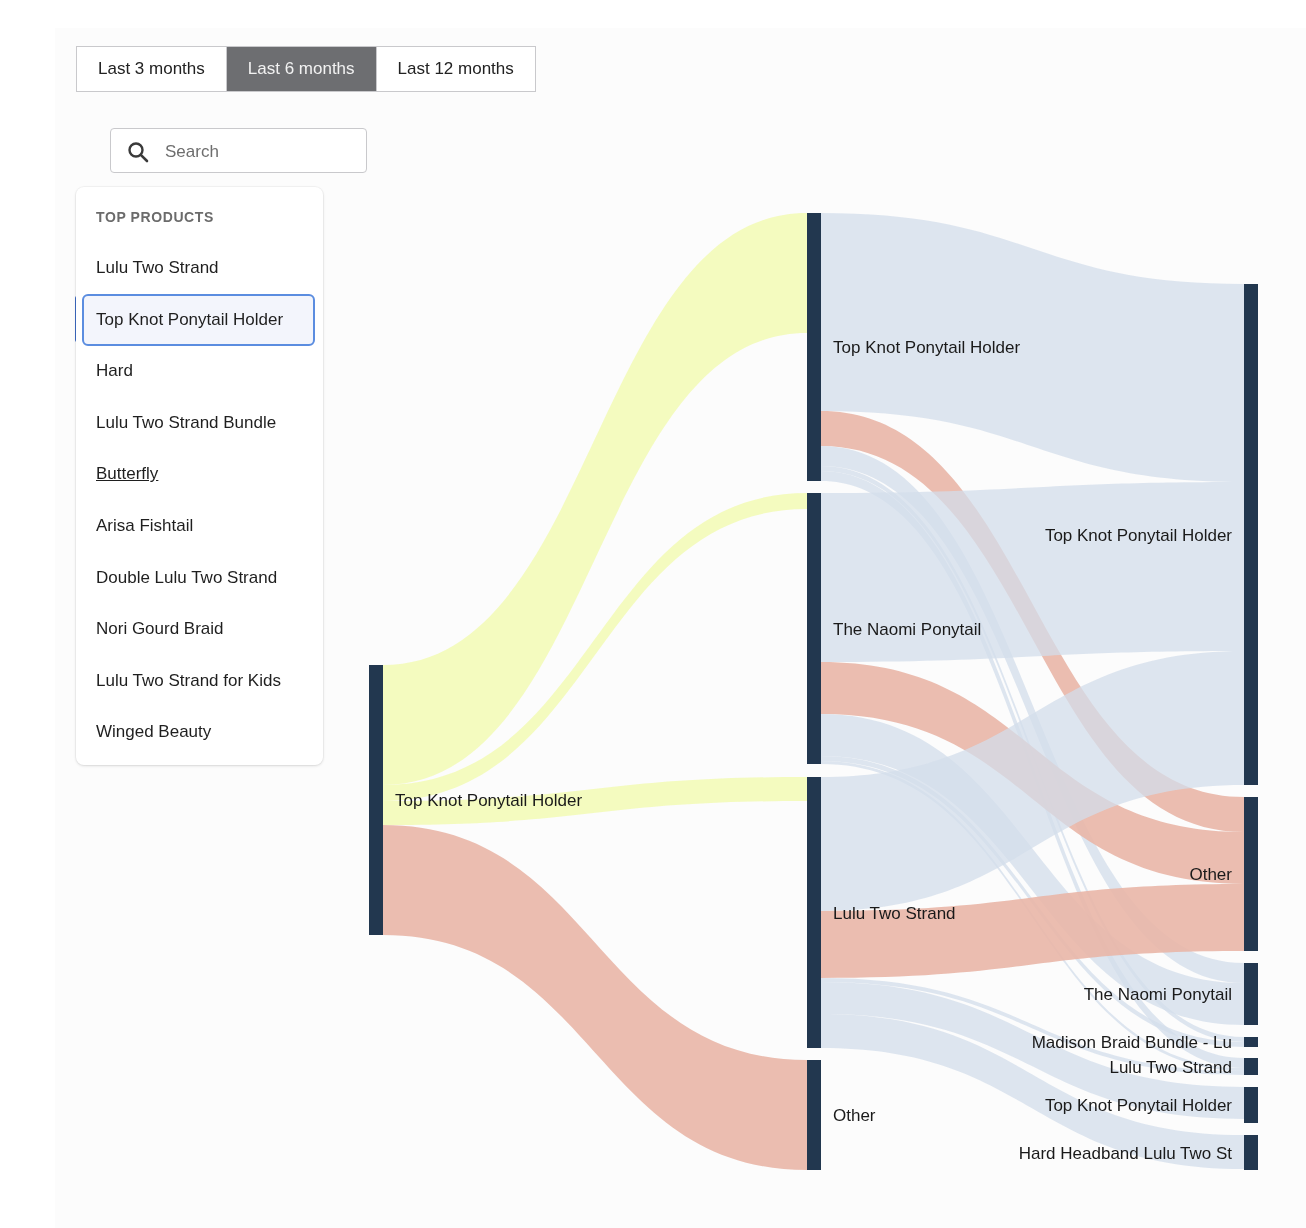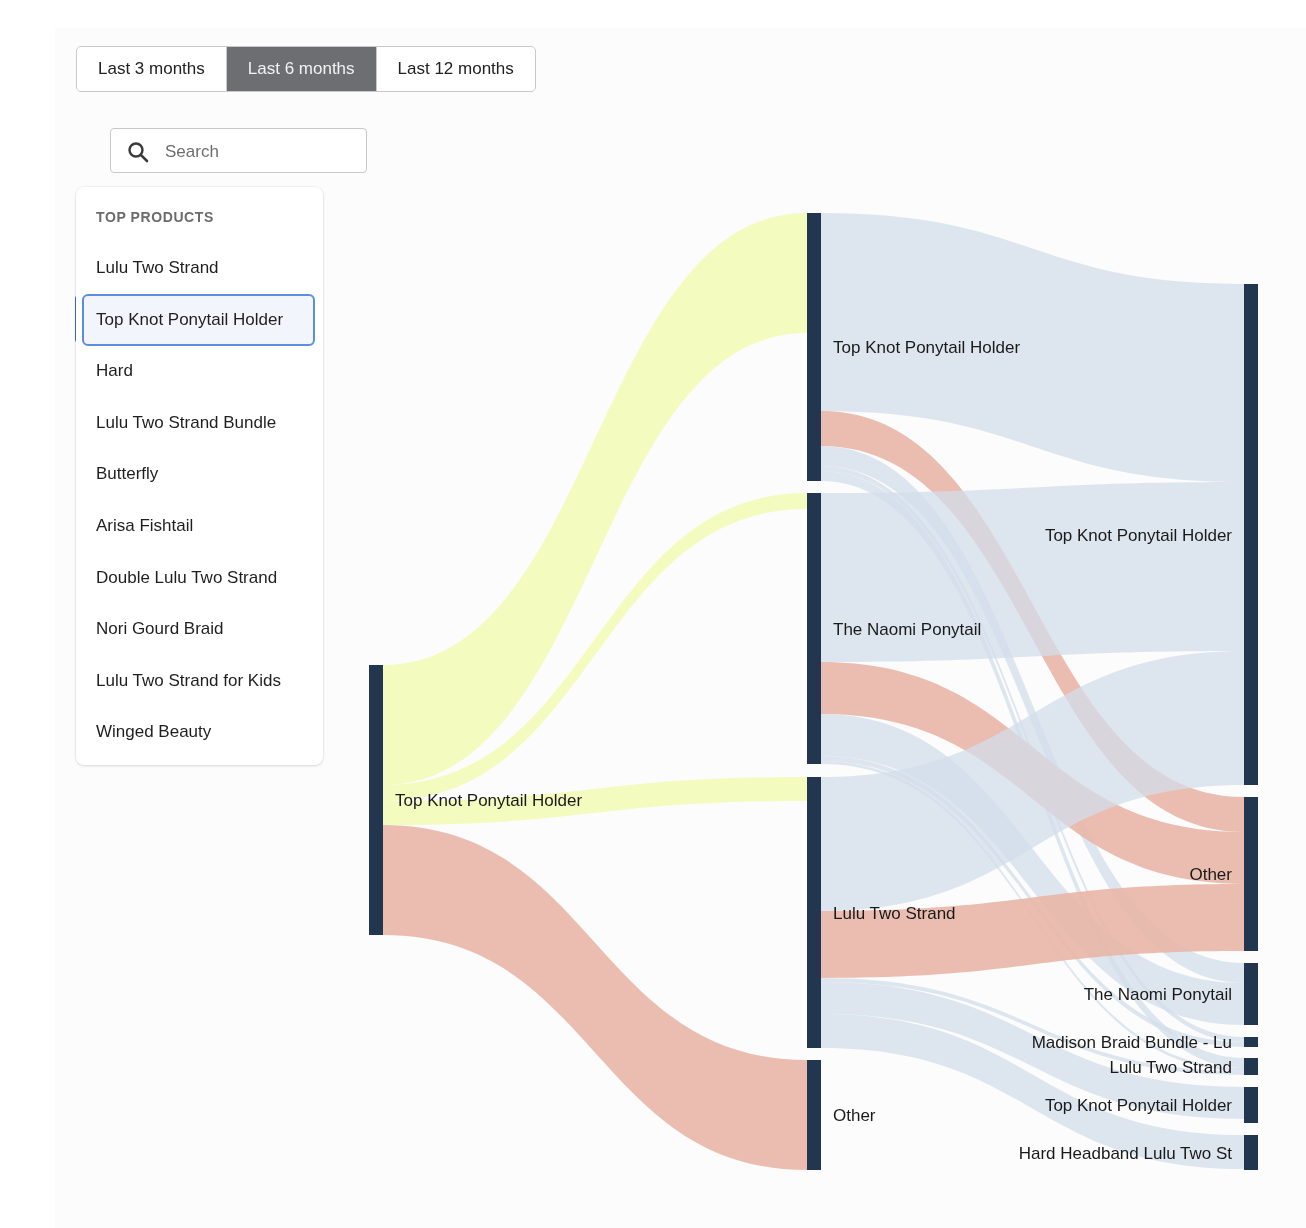--- a/index.html
+++ b/index.html
@@ -8,21 +8,21 @@
     background: #ffffff;
     font-family: "Liberation Sans", sans-serif;
     color: #1f1f1f;
   }
   .panel {
     position: absolute; left: 55px; top: 28px; width: 1251px; height: 1200px;
     background: #fcfcfc;
   }
   .range-group {
     position: absolute; left: 76px; top: 46px; height: 44px;
-    display: flex; border: 1px solid #c9c9cc; border-radius: 5px; overflow: hidden;
+    display: flex; border: 1px solid #c9c9cc; border-radius: 0; overflow: hidden;
     background: #f9a8d4;
   }
   .range-btn {
     height: 44px; line-height: 44px; padding: 0 21px; font-size: 17px;
     color: #222; background: #fff; border-right: 1px solid #c9c9cc; cursor: pointer;
     white-space: nowrap;
   }
   .range-btn:last-child { border-right: none; }
   .range-btn.active { background: #6d6e71; color: #f2f2f2; }
   .search-box {
@@ -82,21 +82,21 @@
 </div>
 
 <div class="selected-indicator"></div>
 
 <div class="products-card" id="products-card">
   <div class="products-heading">TOP PRODUCTS</div>
 <div class="product-item" style="top: 55px;">Lulu Two Strand</div>
     <div class="product-item selected" style="top: 106.6px;">Top Knot Ponytail Holder</div>
     <div class="product-item" style="top: 158.2px;">Hard</div>
     <div class="product-item" style="top: 209.8px;">Lulu Two Strand Bundle</div>
-    <div class="product-item" style="top: 261.4px;">Butterfly</div>
+    <div class="product-item" style="top: 261.4px; text-decoration: underline;">Butterfly</div>
     <div class="product-item" style="top: 313px;">Arisa Fishtail</div>
     <div class="product-item" style="top: 364.6px;">Double Lulu Two Strand</div>
     <div class="product-item" style="top: 467.8px;">Lulu Two Strand for Kids</div>
     <div class="product-item" style="top: 416.2px;">Nori Gourd Braid</div>
     <div class="product-item" style="top: 519.4px;">Winged Beauty</div>
   </div>
 
 <svg id="sankey" width="1306" height="1228">
     <g>
       <path d="M383,665 C595,665 595,213 807,213 L807,333 C595,333 595,785 383,785 Z" fill="#f3fbb8" fill-opacity="0.9"></path>

